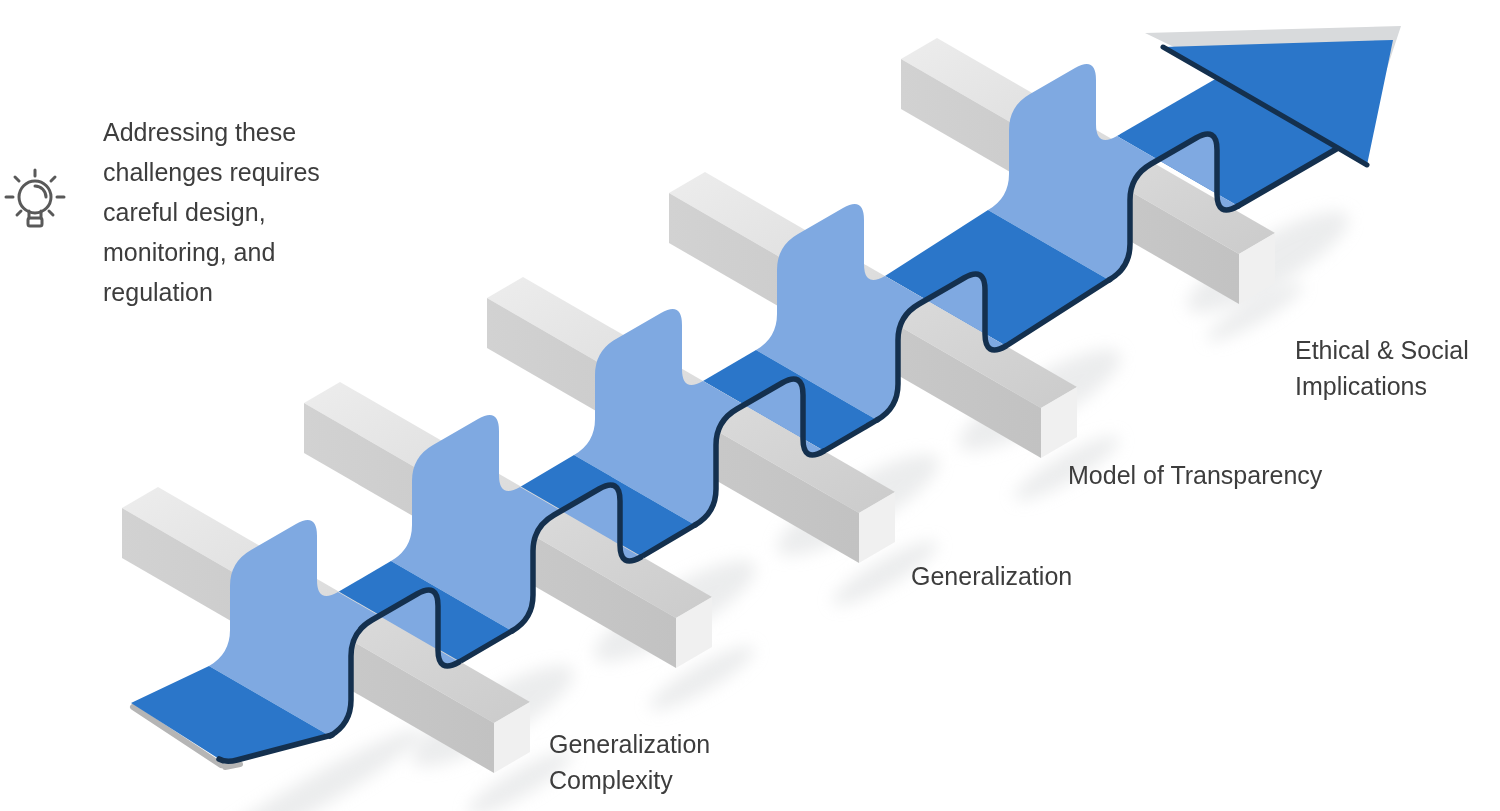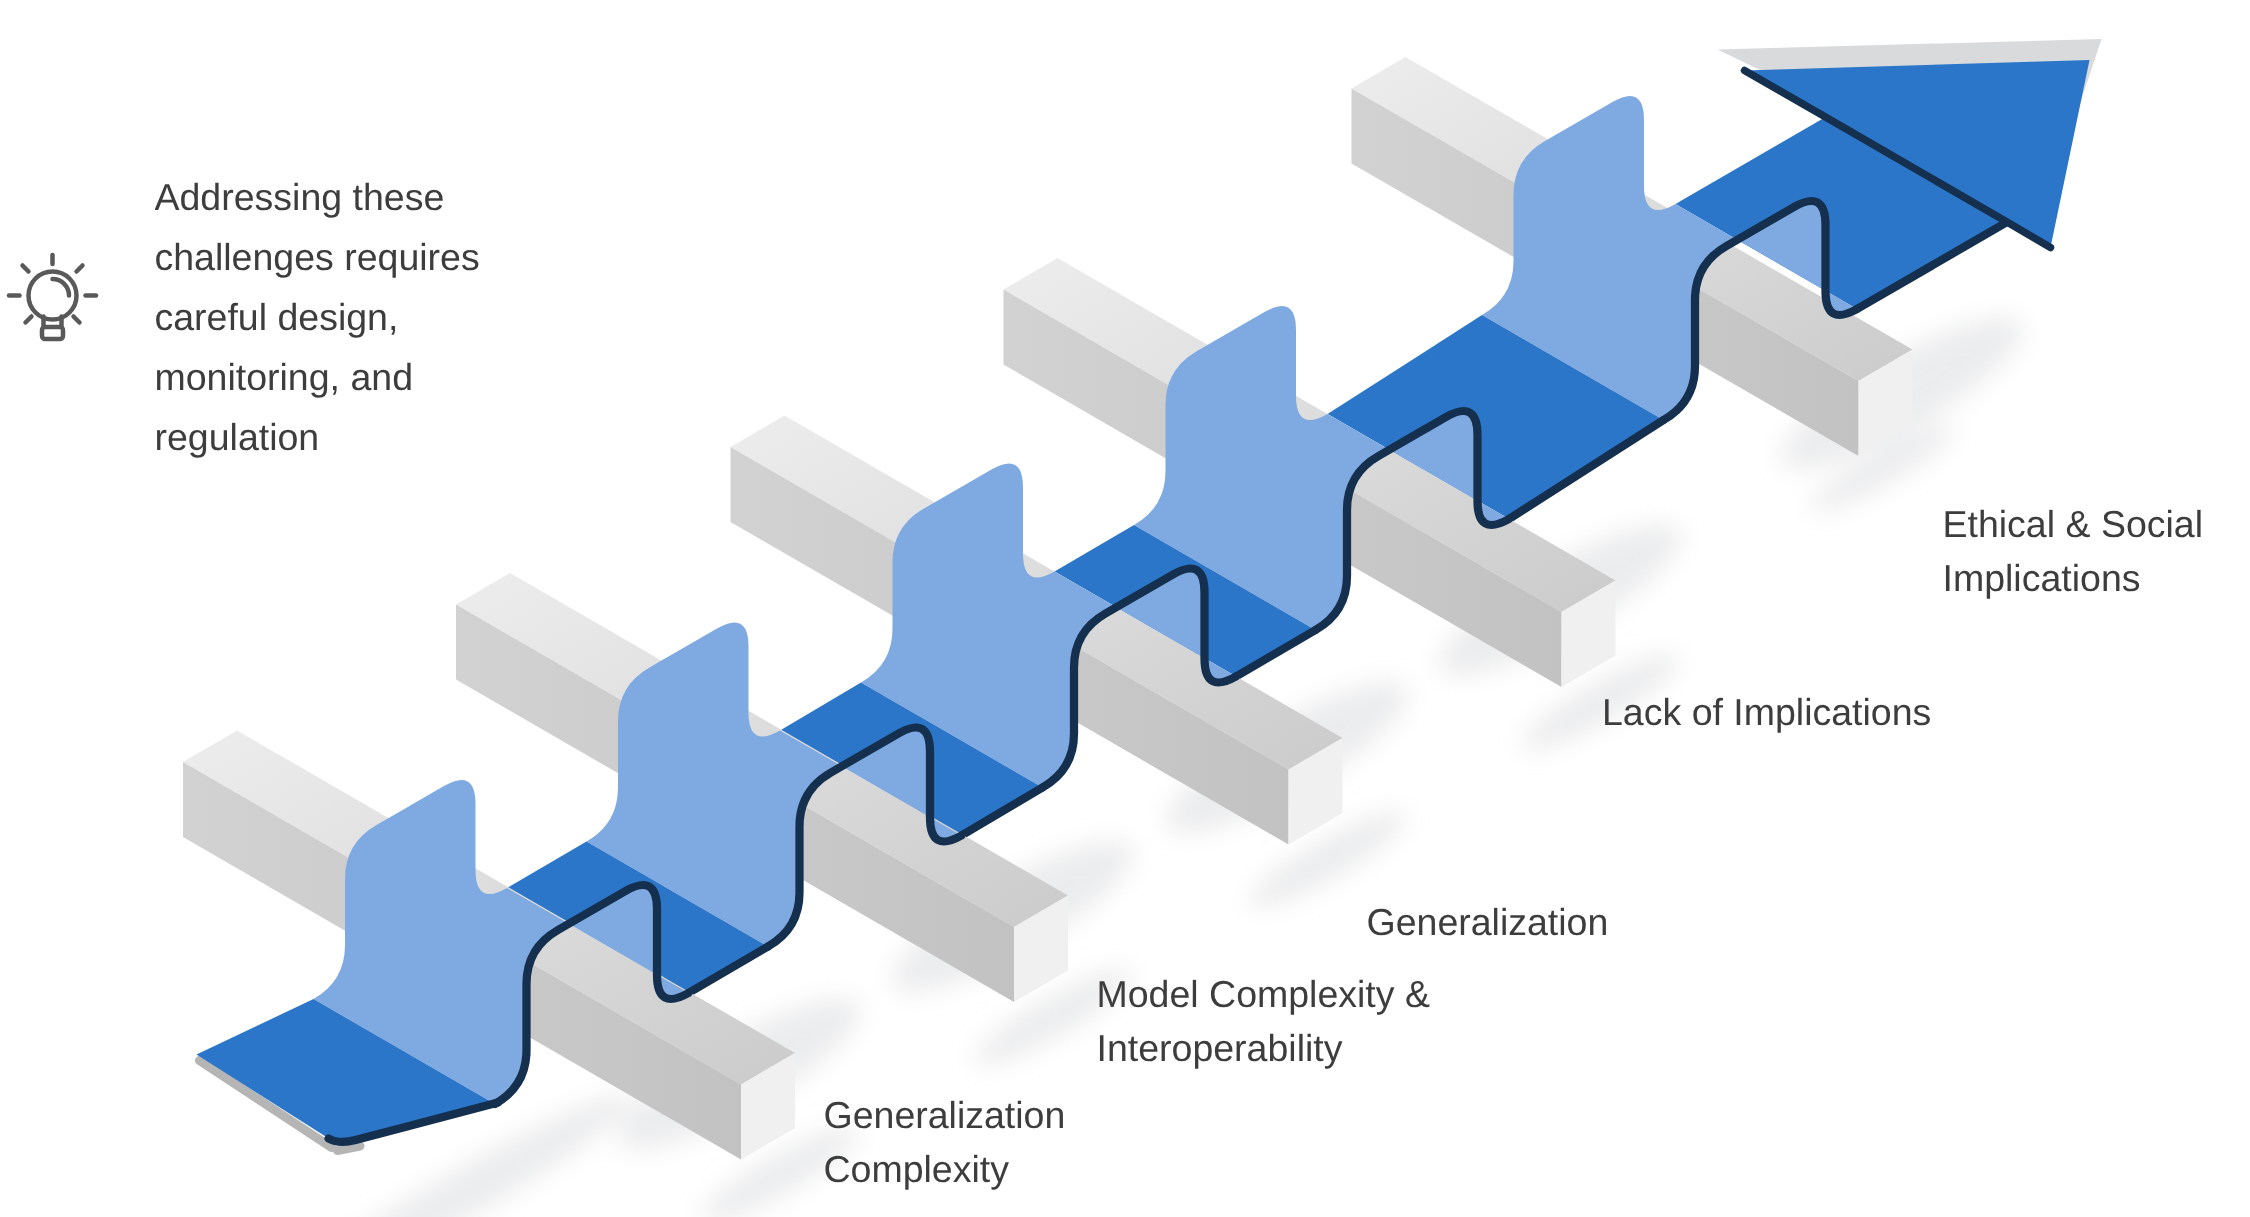--- a/index.html
+++ b/index.html
@@ -17,21 +17,21 @@
     position:absolute;left:103px;top:112px;width:272px;
     font-size:25px;line-height:40px;color:var(--text);
   }
   .bulb{position:absolute;left:2px;top:160px;}
   .label{
     position:absolute;font-size:25px;line-height:36px;color:var(--text);
     text-align:left;white-space:normal;
   }
   .label-1{left:549px;top:726px;width:215px;}
   .label-2{left:731px;top:645px;width:262px;}
-  .label-3{left:911px;top:558px;width:320px;margin-top:39px;}
+  .label-3{left:911px;top:558px;width:320px;}
   .label-4{left:1068px;top:457px;width:340px;}
   .label-5{left:1295px;top:332px;width:210px;}
 </style>
 </head>
 <body>
 
 <div class="canvas">
 
   <svg class="diagram-svg" width="1500" height="811" viewBox="0 0 1500 811">
     <defs>
@@ -137,18 +137,17 @@
       <path d="M4,37 L11,37"></path>
       <path d="M55,37 L62,37"></path>
       <path d="M15,55 L19,51"></path>
       <path d="M51,55 L47,51"></path>
     </g>
   </svg>
 
   <div class="note">Addressing these challenges requires careful design, monitoring, and regulation</div>
 
   <div class="label label-1">Generalization Complexity</div>
-  <div class="label label-2">Model Complexity &amp; Interoperability</div>
   <div class="label label-3">Generalization</div>
-  <div class="label label-4">Lack of Implications</div>
+  <div class="label label-4">Model of Transparency</div>
   <div class="label label-5">Ethical &amp; Social Implications</div>
 
 </div>
 
 </body></html>

